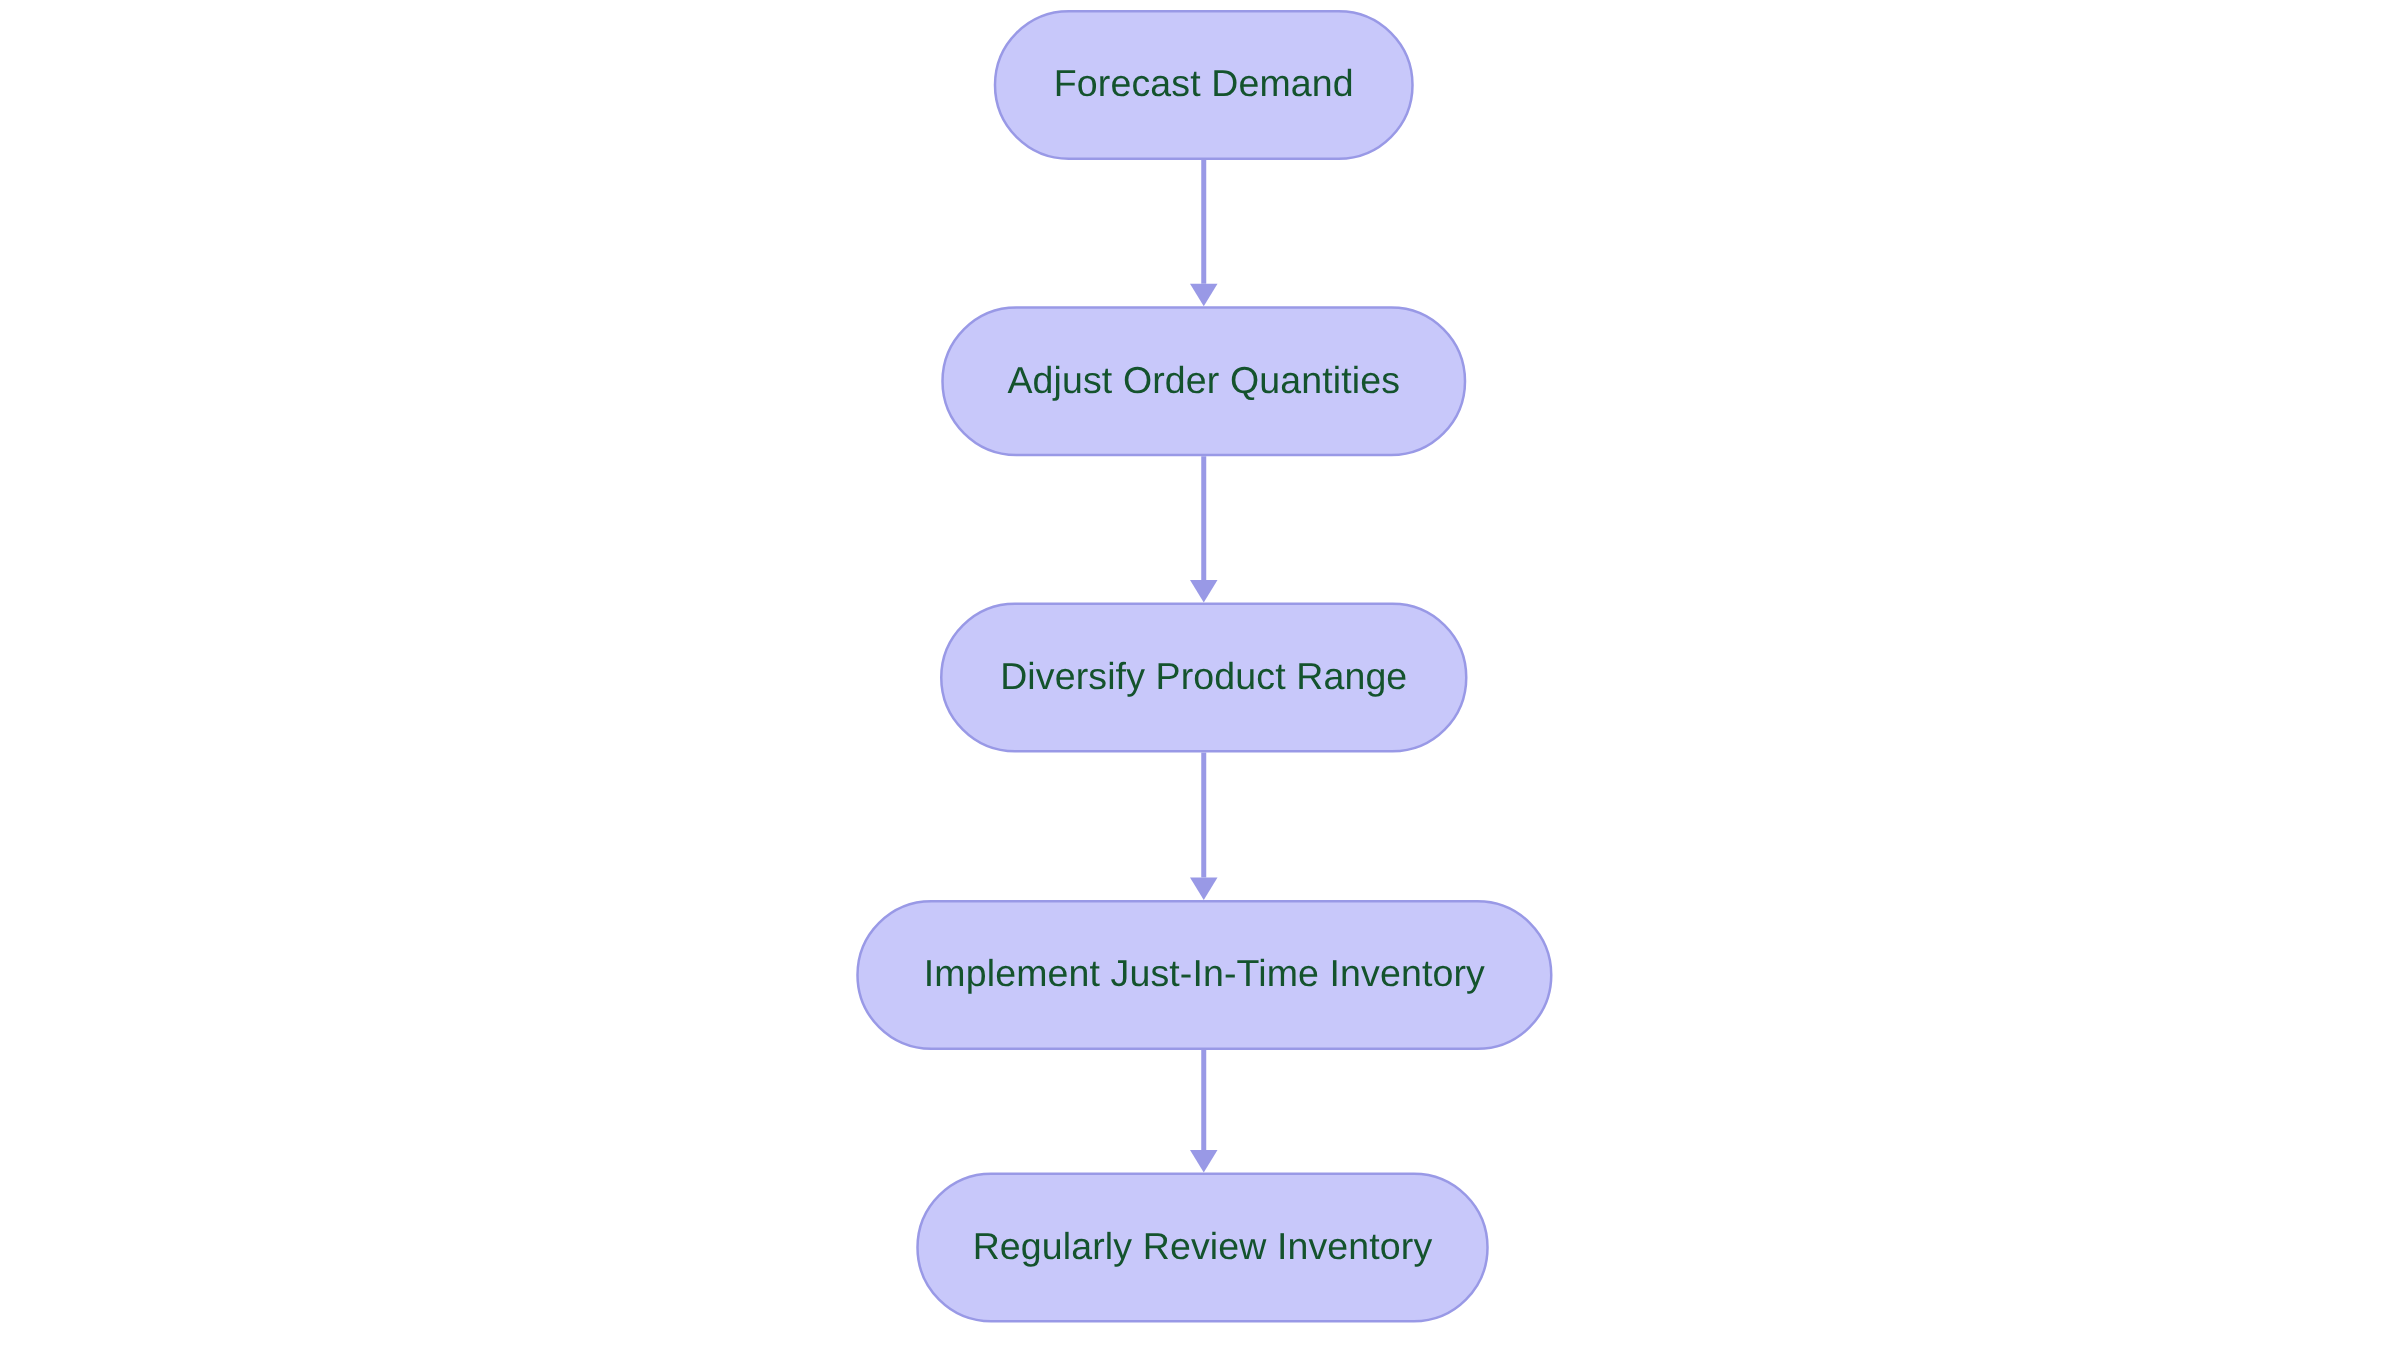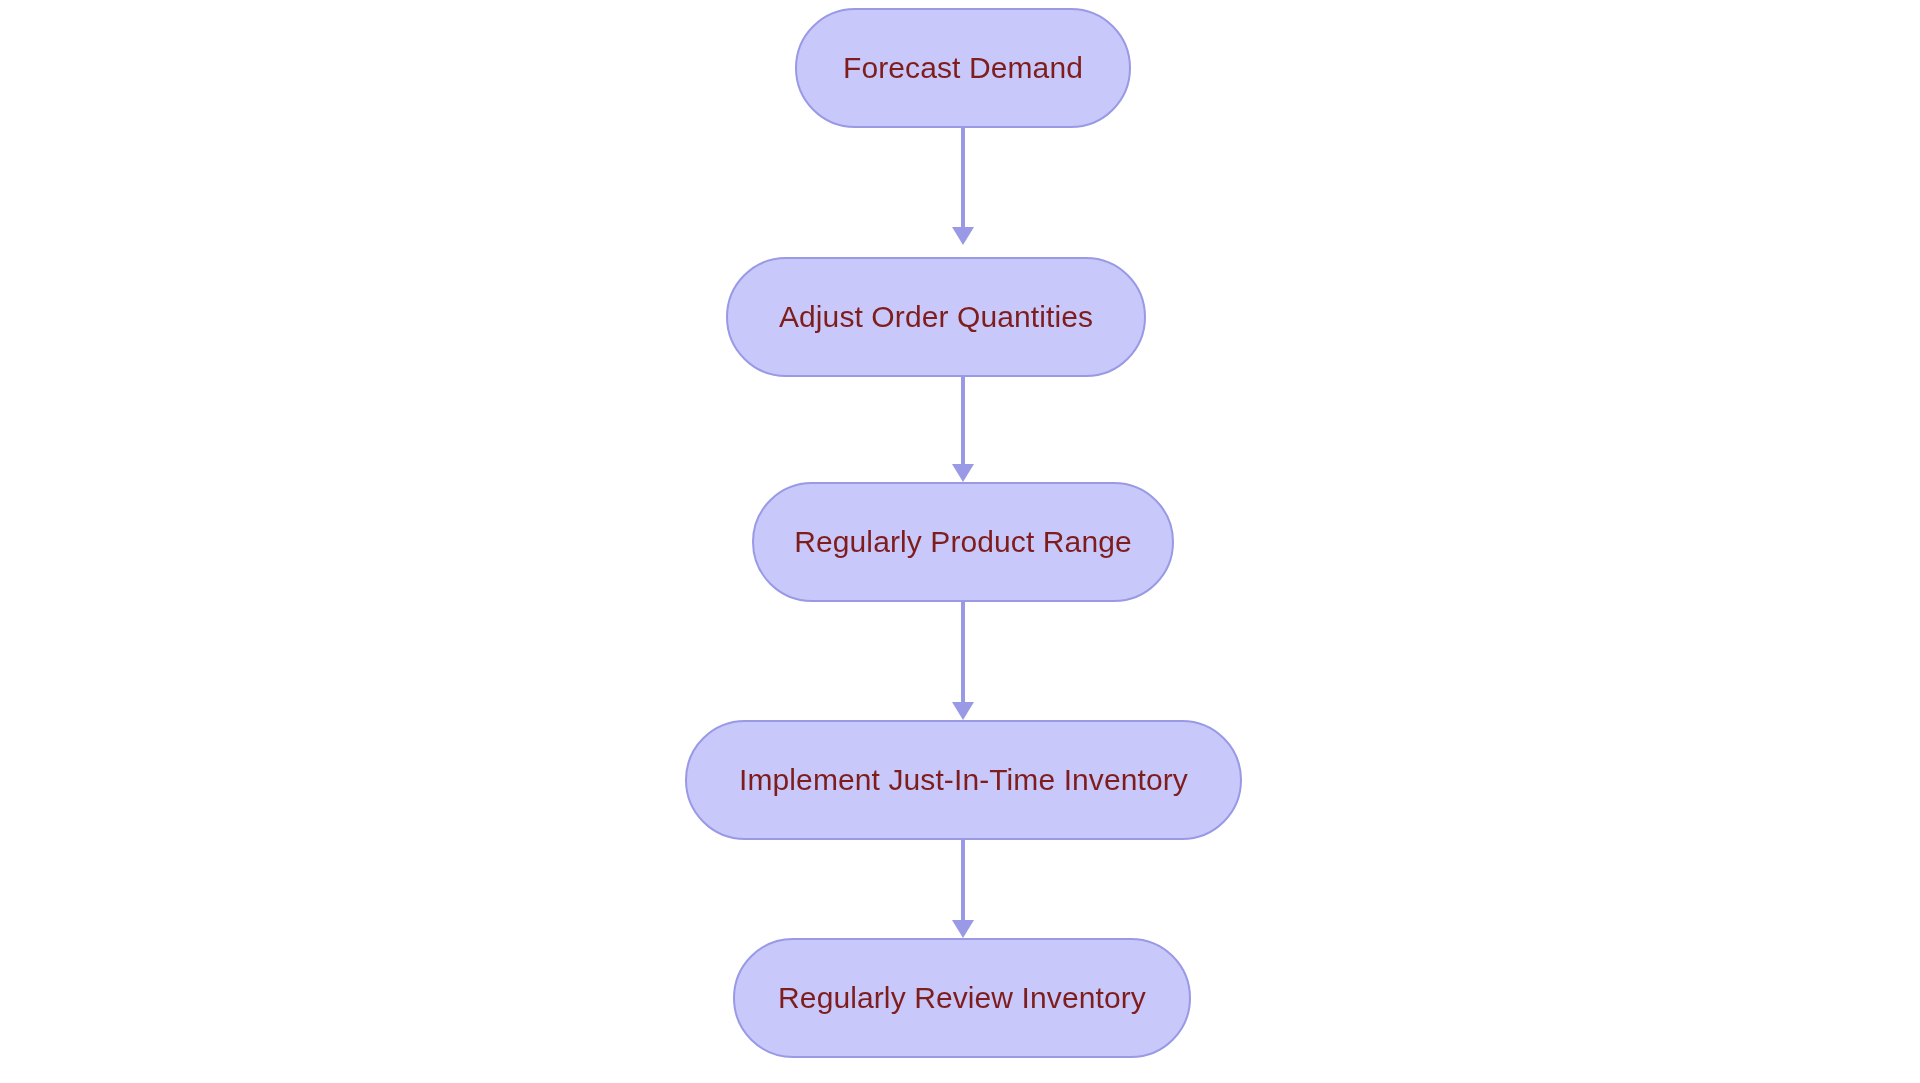--- a/index.html
+++ b/index.html
@@ -30,27 +30,27 @@
     border-radius: 999px;
     height: 120px;
     color: #3333cc;
     font-size: 30px;
     font-weight: 400;
     letter-spacing: 0.1px;
     white-space: nowrap;
     font-family: "Liberation Sans", sans-serif;
   }
   .node-label {
-    color: #7f1d1d;
+    color: #14532d;
     font-size: 30px;
     line-height: 1;
   }
   
   #node-0 { left: 795px;  top: 8px;   width: 336px; }
-  #node-1 { left: 726px;  top: 245px; width: 420px; margin-top: 12px; }
+  #node-1 { left: 753px;  top: 245px; width: 420px; }
   #node-2 { left: 752px;  top: 482px; width: 422px; }
   #node-3 { left: 685px;  top: 720px; width: 557px; }
   #node-4 { left: 733px;  top: 938px; width: 458px; }
 
   .edge {
     position: absolute;
     left: 0;
     top: 0;
     width: 1920px;
     height: 1083px;
@@ -95,21 +95,21 @@
 
   <div class="node" id="node-0">
     <span class="node-label">Forecast Demand</span>
   </div>
 
   <div class="node" id="node-1">
     <span class="node-label">Adjust Order Quantities</span>
   </div>
 
   <div class="node" id="node-2">
-    <span class="node-label">Regularly Product Range</span>
+    <span class="node-label">Diversify Product Range</span>
   </div>
 
   <div class="node" id="node-4">
     <span class="node-label">Regularly Review Inventory</span>
   </div>
 
   <div class="node" id="node-3">
     <span class="node-label">Implement Just-In-Time Inventory</span>
   </div>
 

